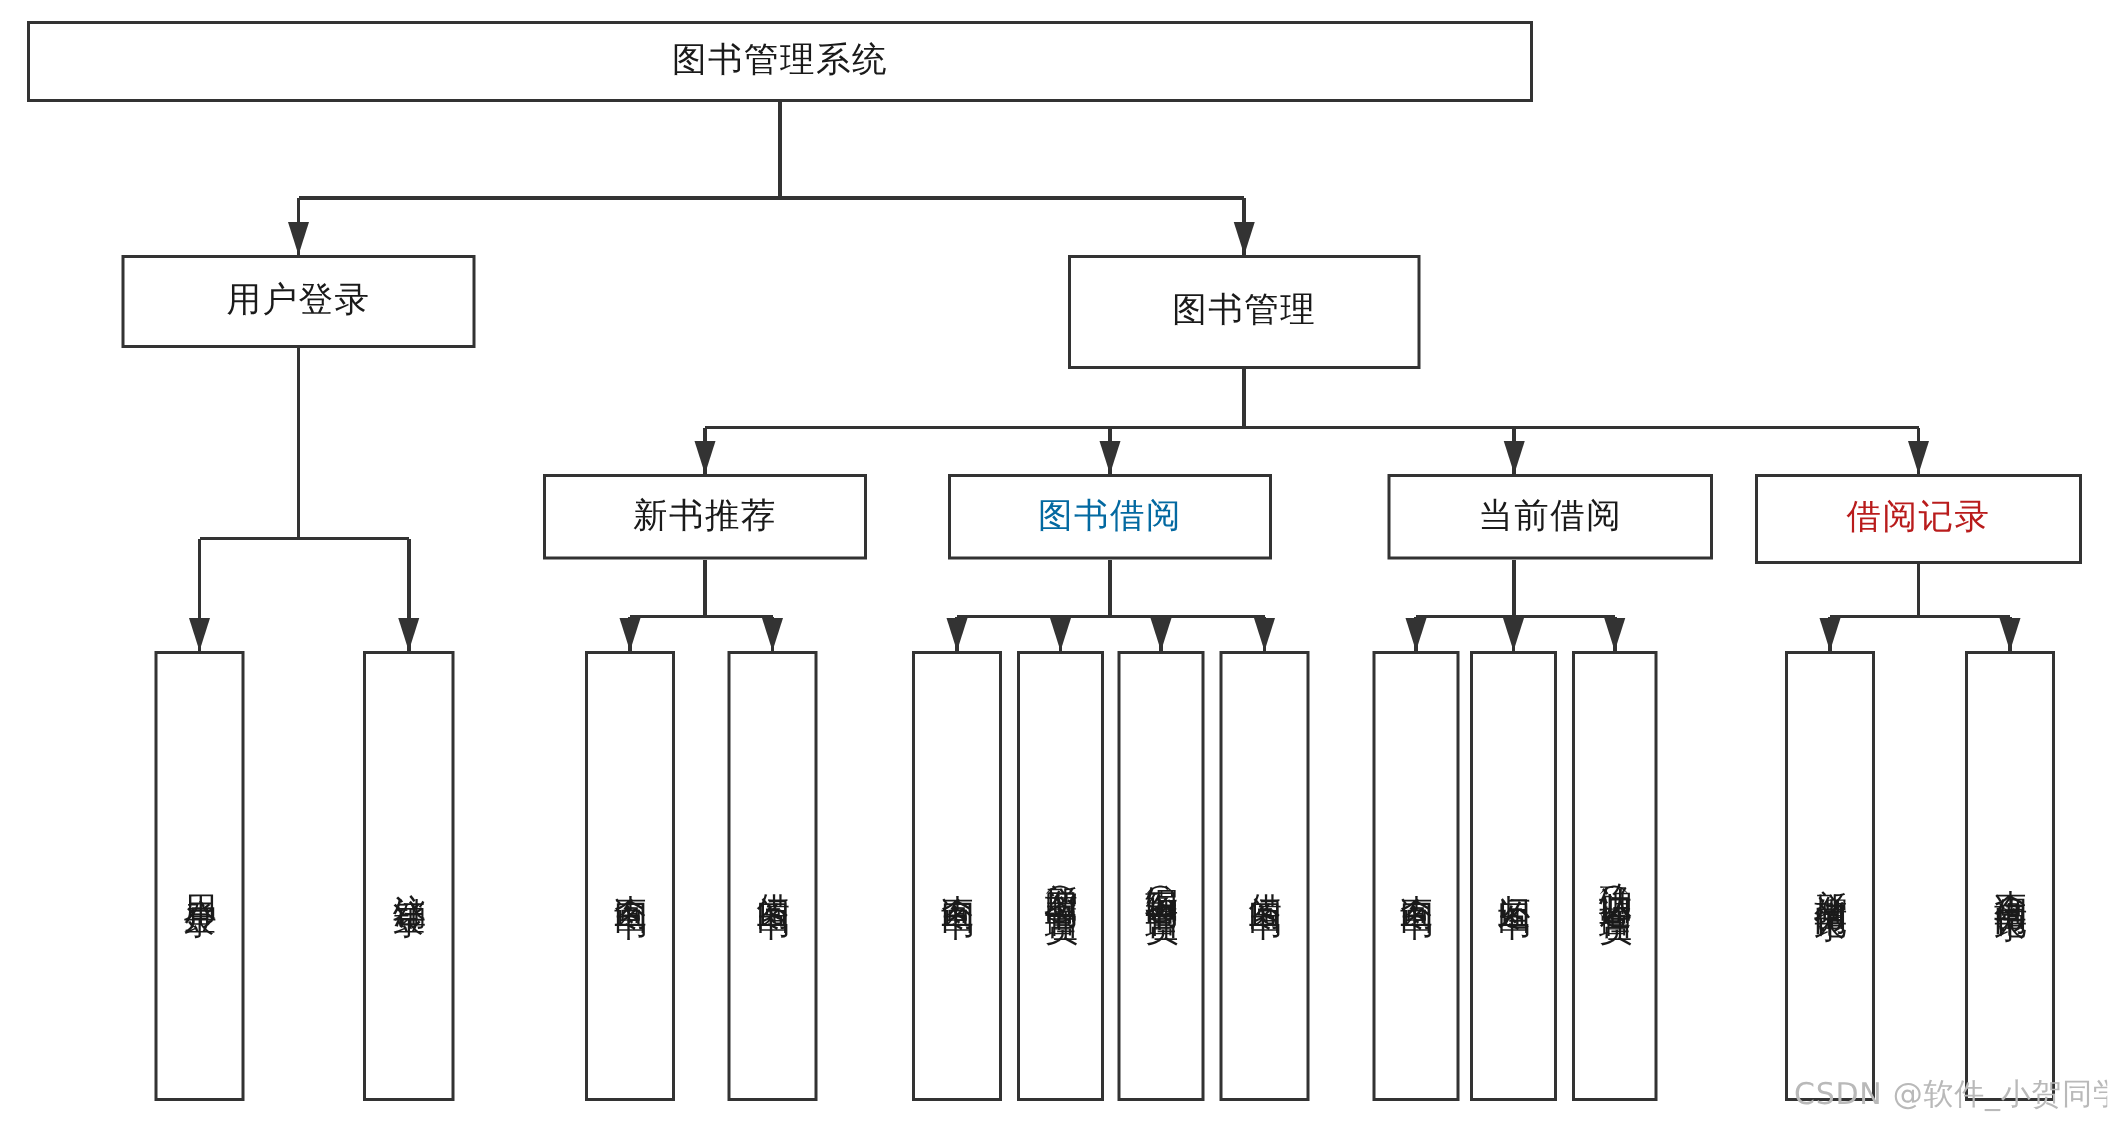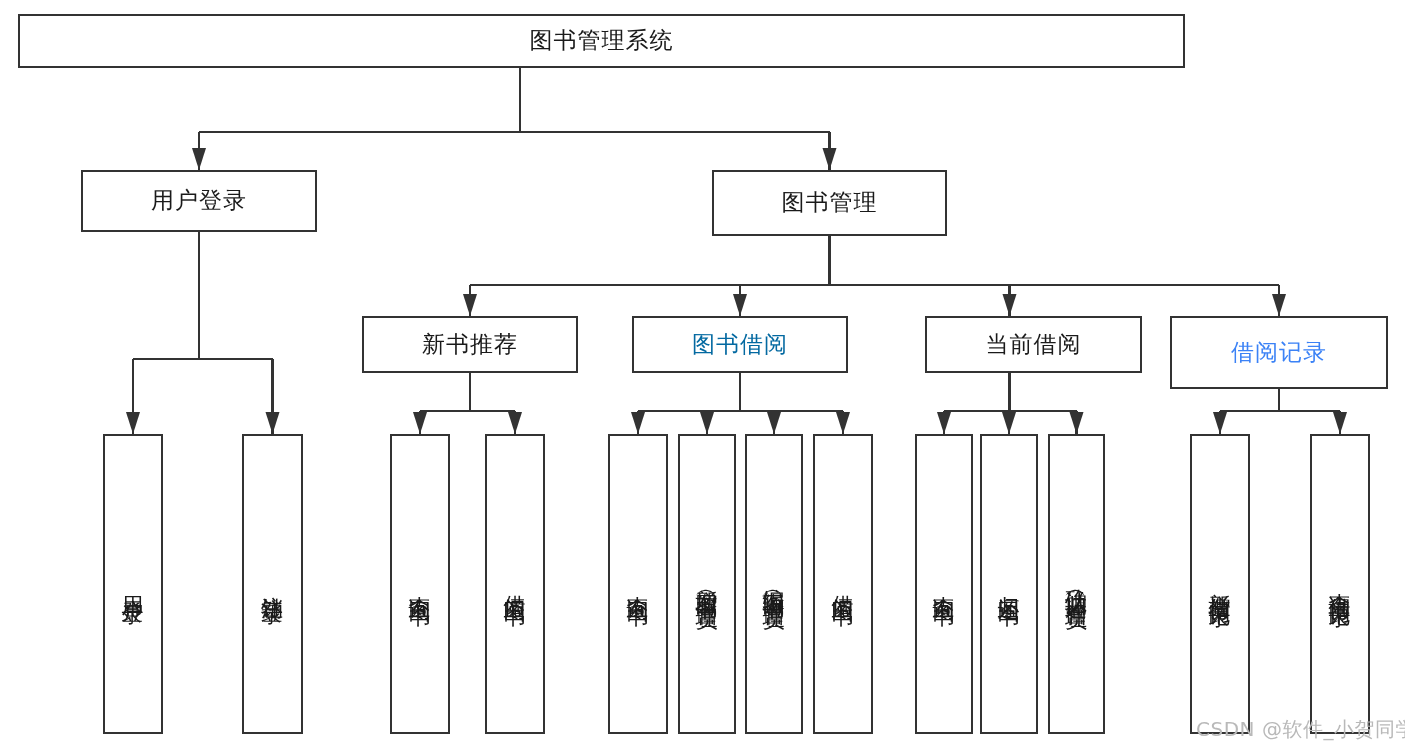--- a/index.html
+++ b/index.html
@@ -117,39 +117,39 @@
       <polygon points="1069.5,412 1083.5,412 1076.5,434" fill="#333333"></polygon>
       <line x1="1279" y1="373" x2="1279" y2="411" stroke="#333333" stroke-width="2.5" shape-rendering="crispEdges"></line>
       <line x1="1220" y1="411" x2="1340" y2="411" stroke="#333333" stroke-width="2.5" shape-rendering="crispEdges"></line>
       <line x1="1220" y1="411" x2="1220" y2="434" stroke="#333333" stroke-width="2.5" shape-rendering="crispEdges"></line>
       <polygon points="1213,412 1227,412 1220,434" fill="#333333"></polygon>
       <line x1="1340" y1="411" x2="1340" y2="434" stroke="#333333" stroke-width="2.5" shape-rendering="crispEdges"></line>
       <polygon points="1333,412 1347,412 1340,434" fill="#333333"></polygon>
     </svg>
 
   <div id="node-layer">
-      <div class="node horiz" style="left: 18px; top: 14px; width: 1167px; height: 54px; border-color: rgb(51, 51, 51); background: rgb(255, 255, 255); color: rgb(26, 26, 26);">
+      <div class="node horiz" style="left: 18px; top: 14px; width: 1004px; height: 54px; border-color: rgb(51, 51, 51); background: rgb(255, 255, 255); color: rgb(26, 26, 26);">
         <span>图书管理系统</span>
       </div>
       <div class="node horiz" style="left: 81px; top: 170px; width: 236px; height: 62px; border-color: rgb(51, 51, 51); background: rgb(255, 255, 255); color: rgb(26, 26, 26);">
         <span>用户登录</span>
       </div>
-      <div class="node horiz" style="left: 712px; top: 170px; width: 235px; height: 66px; border-color: rgb(51, 51, 51); background: rgb(255, 255, 255); color: rgb(26, 26, 26);">
+      <div class="node horiz" style="left: 712px; top: 170px; width: 235px; height: 76px; border-color: rgb(51, 51, 51); background: rgb(255, 255, 255); color: rgb(26, 26, 26);">
         <span>图书管理</span>
       </div>
       <div class="node horiz" style="left: 362px; top: 316px; width: 216px; height: 57px; border-color: rgb(51, 51, 51); background: rgb(255, 255, 255); color: rgb(26, 26, 26);">
         <span>新书推荐</span>
       </div>
       <div class="node horiz" style="left: 632px; top: 316px; width: 216px; height: 57px; border-color: rgb(51, 51, 51); background: rgb(255, 255, 255); color: #0369a1;">
         <span>图书借阅</span>
       </div>
       <div class="node horiz" style="left: 901px; top: 316px; width: 217px; height: 57px; border-color: rgb(51, 51, 51); background: rgb(255, 255, 255); color: rgb(26, 26, 26); margin-left: 24px;">
         <span>当前借阅</span>
       </div>
-      <div class="node horiz" style="left: 1170px; top: 316px; width: 218px; height: 73px; border-color: rgb(51, 51, 51); background: rgb(255, 255, 255); color: #3b82f6;">
+      <div class="node horiz" style="left: 1170px; top: 316px; width: 218px; height: 60px; border-color: rgb(51, 51, 51); background: rgb(255, 255, 255); color: #b91c1c;">
         <span>借阅记录</span>
       </div>
       <div class="node vert" style="left: 103px; top: 434px; width: 60px; height: 300px; border-color: rgb(51, 51, 51); background: rgb(255, 255, 255); color: rgb(26, 26, 26);">
         <span class="vlabel">用户登录</span>
       </div>
       <div class="node vert" style="left: 242px; top: 434px; width: 61px; height: 300px; border-color: rgb(51, 51, 51); background: rgb(255, 255, 255); color: rgb(26, 26, 26);">
         <span class="vlabel">注销登录</span>
       </div>
       <div class="node vert" style="left: 390px; top: 434px; width: 60px; height: 300px; border-color: rgb(51, 51, 51); background: rgb(255, 255, 255); color: rgb(26, 26, 26);">
         <span class="vlabel">查询图书</span>

